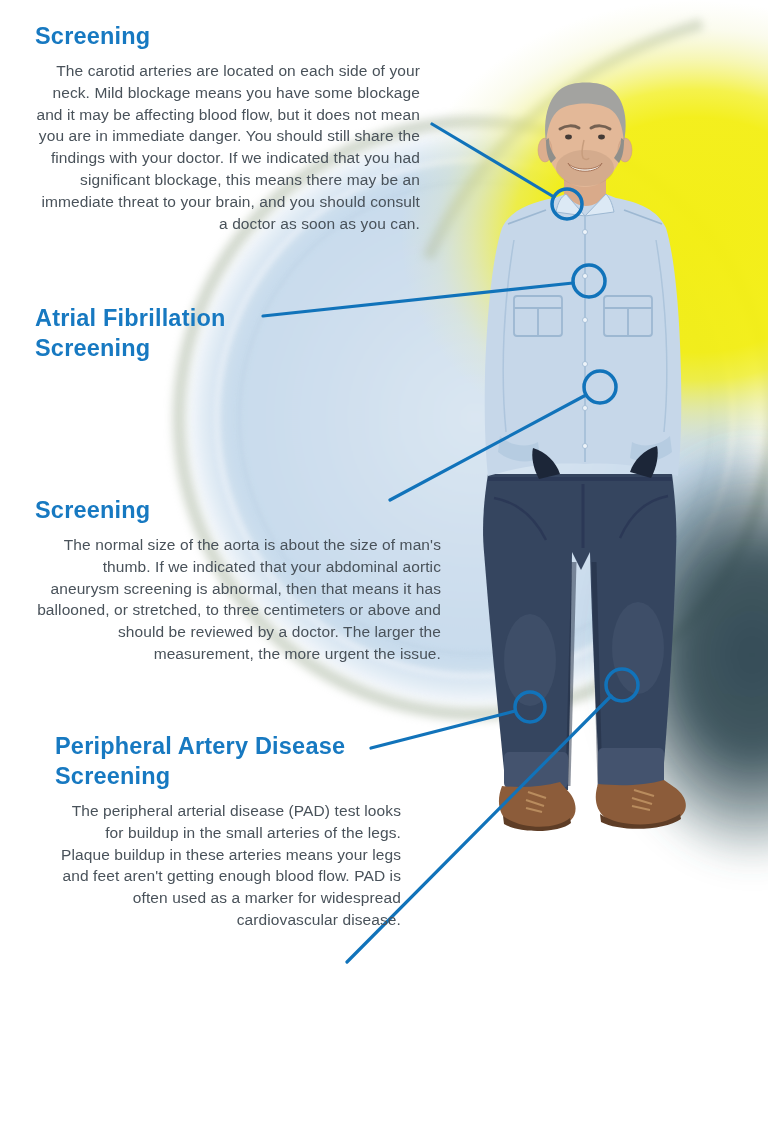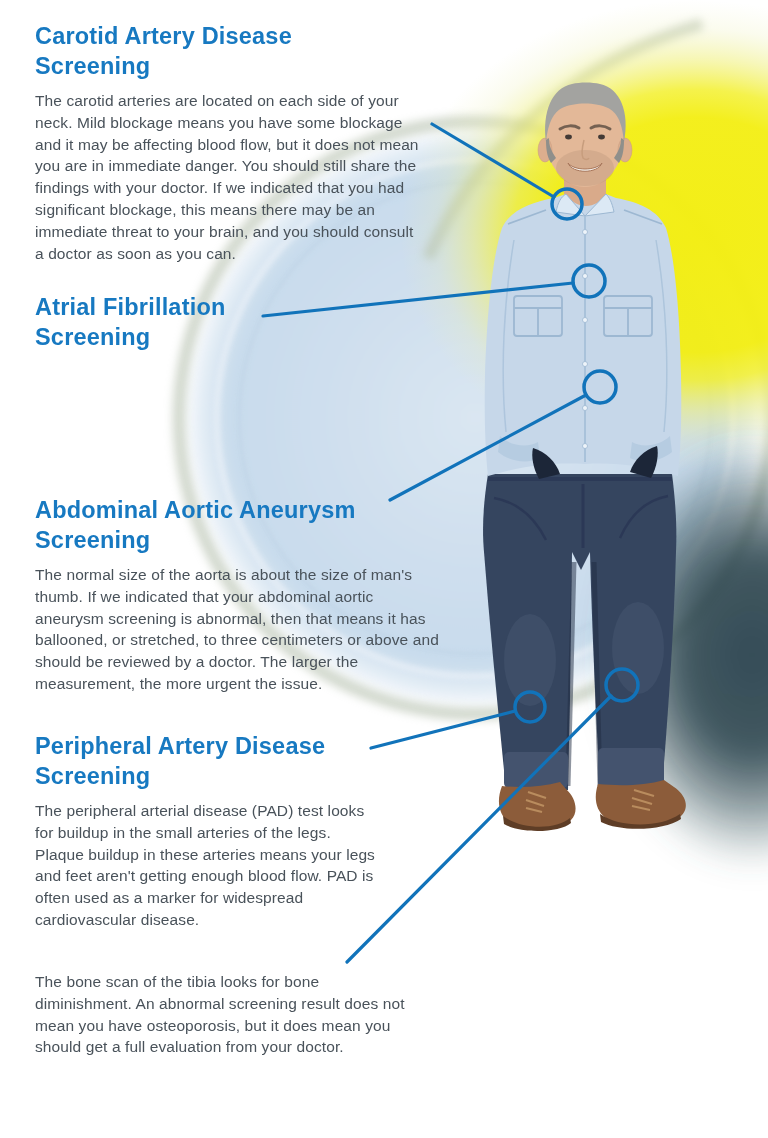--- a/index.html
+++ b/index.html
@@ -9,26 +9,26 @@
   }
   .art { position:absolute; left:0; top:0; z-index:1; }
   .section { position:absolute; left:35px; z-index:3; }
   .section h2 {
     margin:0; font-size:23.5px; line-height:30px; font-weight:700;
     color:#1779c1; letter-spacing:0.2px;
   }
   .section h2 span { display:block; }
   .section p {
     margin:9px 0 0 0; font-size:15.5px; line-height:21.8px;
-    color:#49525a; letter-spacing:0.1px;
+    color:#49525a; letter-spacing:0.1px;text-align:right;
   }
   .s0 { top:21px;  width:385px; }
-  .s1 { top:292px; width:362px; }
+  .s1 { top:303px; width:362px; }
   .s2 { top:495px; width:406px; }
-  .s3 { top:731px; width:346px; }
+  .s3 { top:731px; width:346px;margin-left:20px; }
   .s4 { top:962px; width:380px; }
 </style>
 </head>
 <body>
 
 <div class="page">
 
   <svg class="art" width="768" height="1138" viewBox="0 0 768 1138">
     <defs>
       <radialGradient id="gBlue" cx="50%" cy="50%" r="50%">
@@ -170,46 +170,43 @@
       <circle cx="567" cy="204" r="15" stroke-width="3.5"></circle>
       <circle cx="589" cy="281" r="16" stroke-width="3.5"></circle>
       <circle cx="600" cy="387" r="16" stroke-width="3.5"></circle>
       <circle cx="530" cy="707" r="15" stroke-width="3.5"></circle>
       <circle cx="622" cy="685" r="16" stroke-width="3.5"></circle>
     </g>
   </svg>
 
   <div class="section s0">
     <h2>
-      <span>Carotid Artery Disease</span>
       <span>Screening</span>
     </h2>
     <p>The carotid arteries are located on each side of your neck. Mild blockage means you have some blockage and it may be affecting blood flow, but it does not mean you are in immediate danger. You should still share the findings with your doctor. If we indicated that you had significant blockage, this means there may be an immediate threat to your brain, and you should consult a doctor as soon as you can.</p>
   </div>
 
   <div class="section s1">
     <h2>
       <span>Atrial Fibrillation</span>
       <span>Screening</span>
     </h2>
   </div>
 
   <div class="section s2">
     <h2>
-      <span>Abdominal Aortic Aneurysm</span>
       <span>Screening</span>
     </h2>
     <p>The normal size of the aorta is about the size of man's thumb. If we indicated that your abdominal aortic aneurysm screening is abnormal, then that means it has ballooned, or stretched, to three centimeters or above and should be reviewed by a doctor. The larger the measurement, the more urgent the issue.</p>
   </div>
 
   <div class="section s3">
     <h2>
       <span>Peripheral Artery Disease</span>
       <span>Screening</span>
     </h2>
     <p>The peripheral arterial disease (PAD) test looks for buildup in the small arteries of the legs. Plaque buildup in these arteries means your legs and feet aren't getting enough blood flow. PAD is often used as a marker for widespread cardiovascular disease.</p>
   </div>
 
   <div class="section s4">
-    <p>The bone scan of the tibia looks for bone diminishment. An abnormal screening result does not mean you have osteoporosis, but it does mean you should get a full evaluation from your doctor.</p>
   </div>
 
 </div>
 
 </body></html>

